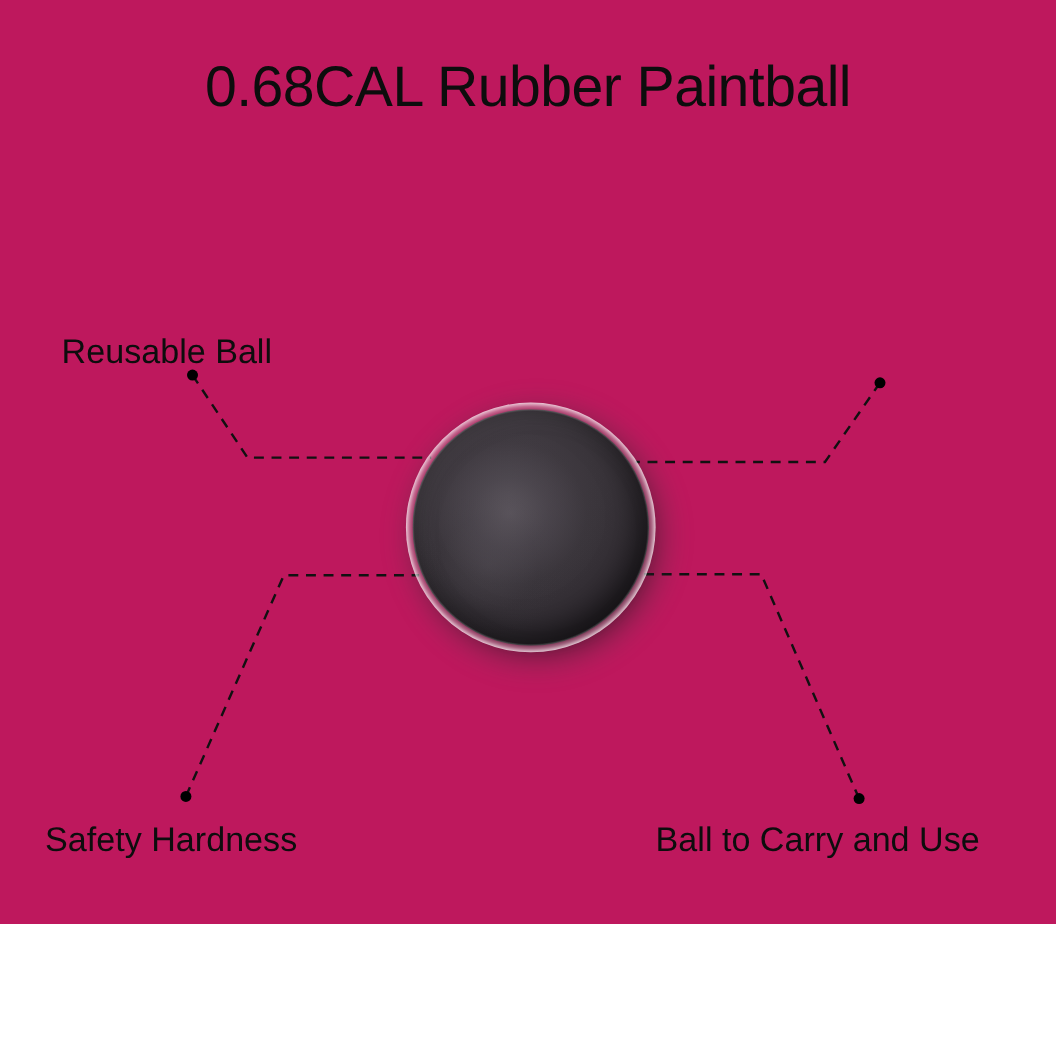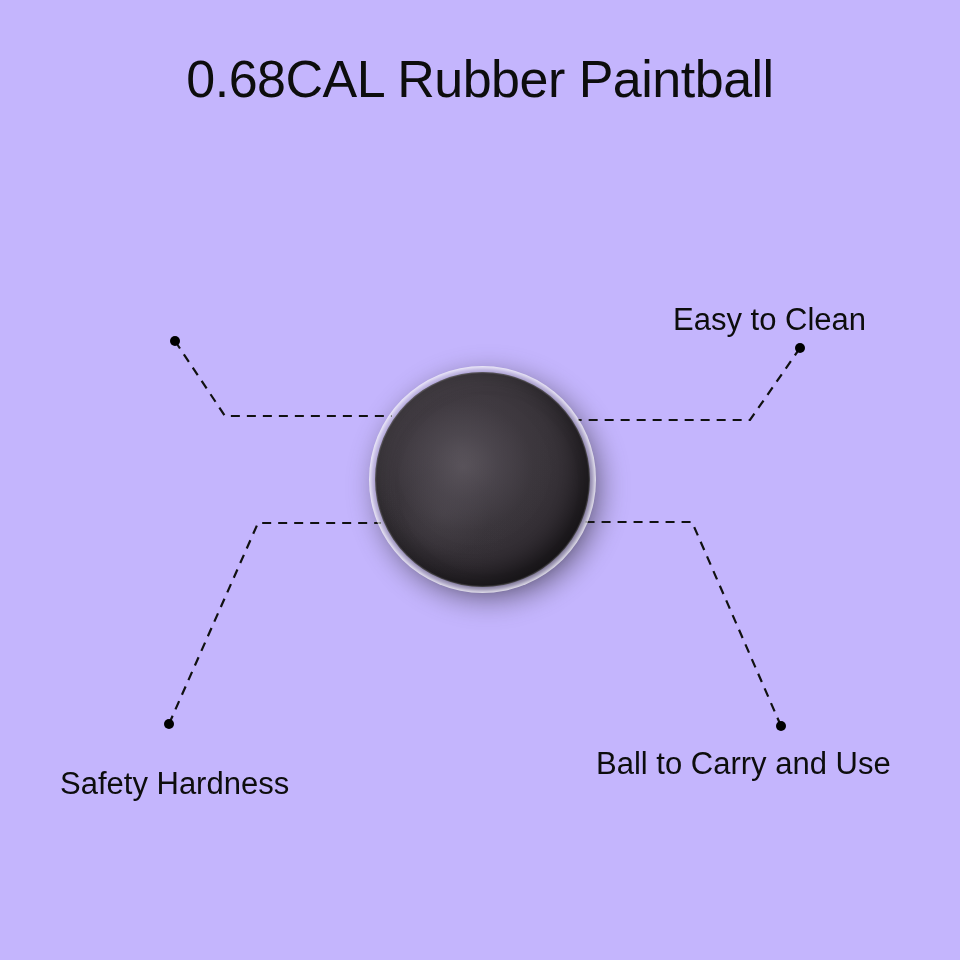--- a/index.html
+++ b/index.html
@@ -3,22 +3,22 @@
 <meta charset="utf-8">
 <style>
   html, body {
     margin: 0;
     padding: 0;
     background: #ffffff;
   }
   #page {
     position: relative;
     width: 960px;
-    height: 960px;
-    background: #c4b5fd;
+    height: 840px;
+    background: #be185d;
     overflow: hidden;
     font-family: "Liberation Sans", "DejaVu Sans", sans-serif;
   }
 
   
   #title {
     position: absolute;
     left: 0;
     top: 50px;
     width: 960px;
@@ -35,21 +35,21 @@
   .feature-label {
     position: absolute;
     font-size: 31px;
     line-height: 36px;
     font-weight: 400;
     color: #0d0d0d;
     white-space: nowrap;
   }
   .label-tl { left: 56px;  top: 302px; }
   .label-tr { left: 673px; top: 302px; }
-  .label-bl { left: 60px;  top: 746px; margin-top: 20px; }
+  .label-bl { left: 41px;  top: 746px; }
   .label-br { left: 596px; top: 746px; }
 
   
   #leaders {
     position: absolute;
     left: 0;
     top: 0;
     width: 960px;
     height: 960px;
   }
@@ -162,20 +162,20 @@
   </svg>
 
   <div id="ball-wrap">
     <div id="ball-glow"></div>
     <div id="ball">
       <div id="ball-rim"></div>
     </div>
     <div id="ball-feather"></div>
   </div>
 
+  <div class="feature-label label-tl">Reusable Ball</div>
 
-  <div class="feature-label label-tr">Easy to Clean</div>
 
   <div class="feature-label label-bl">Safety Hardness</div>
 
   <div class="feature-label label-br">Ball to Carry and Use</div>
 
 </div>
 
 </body></html>

